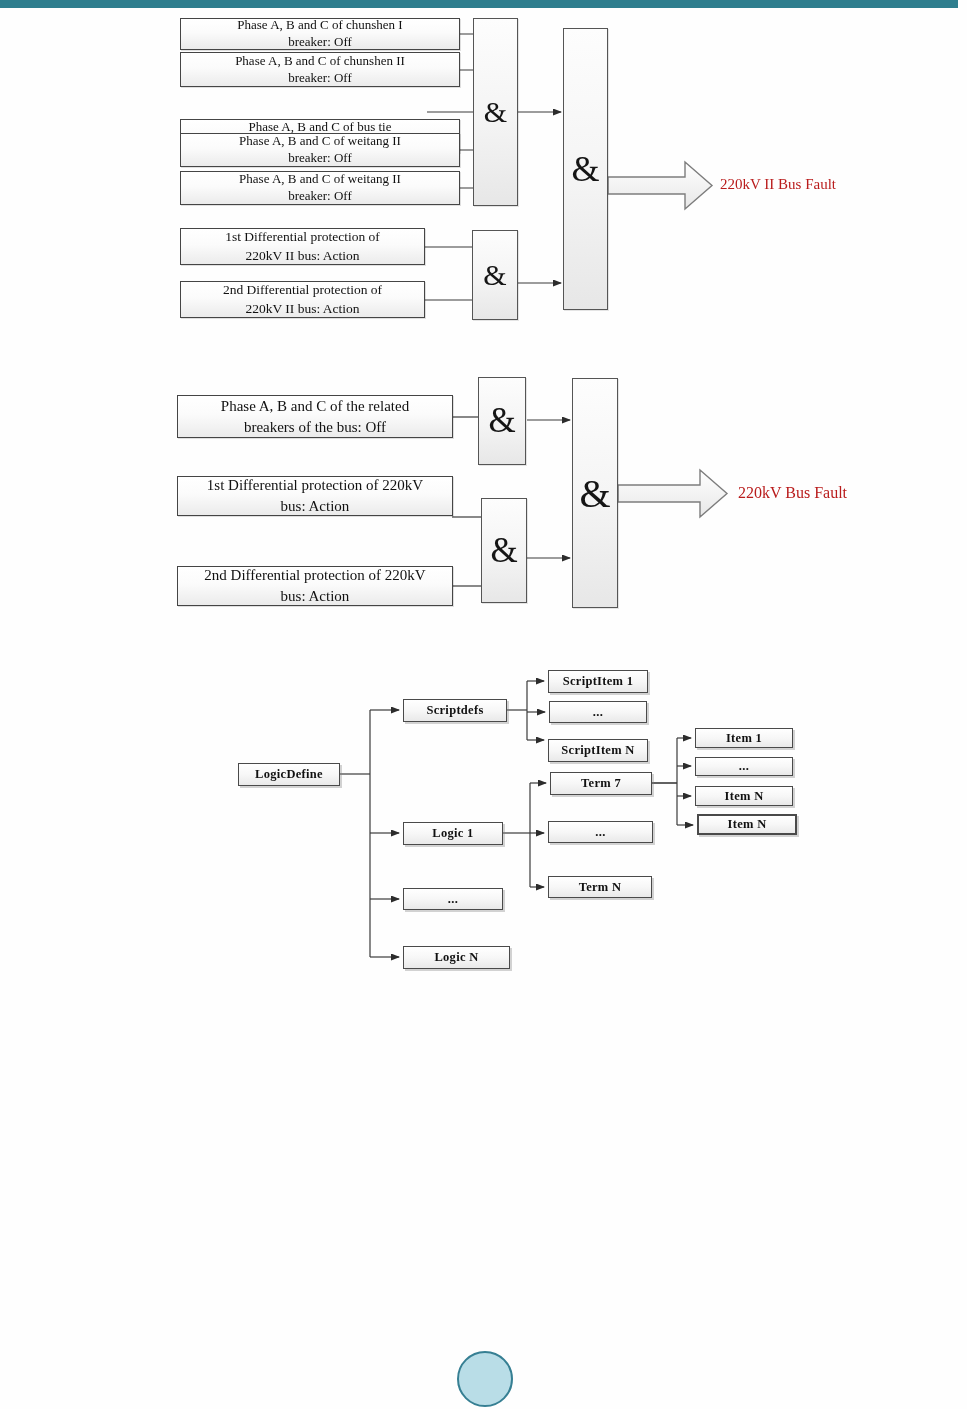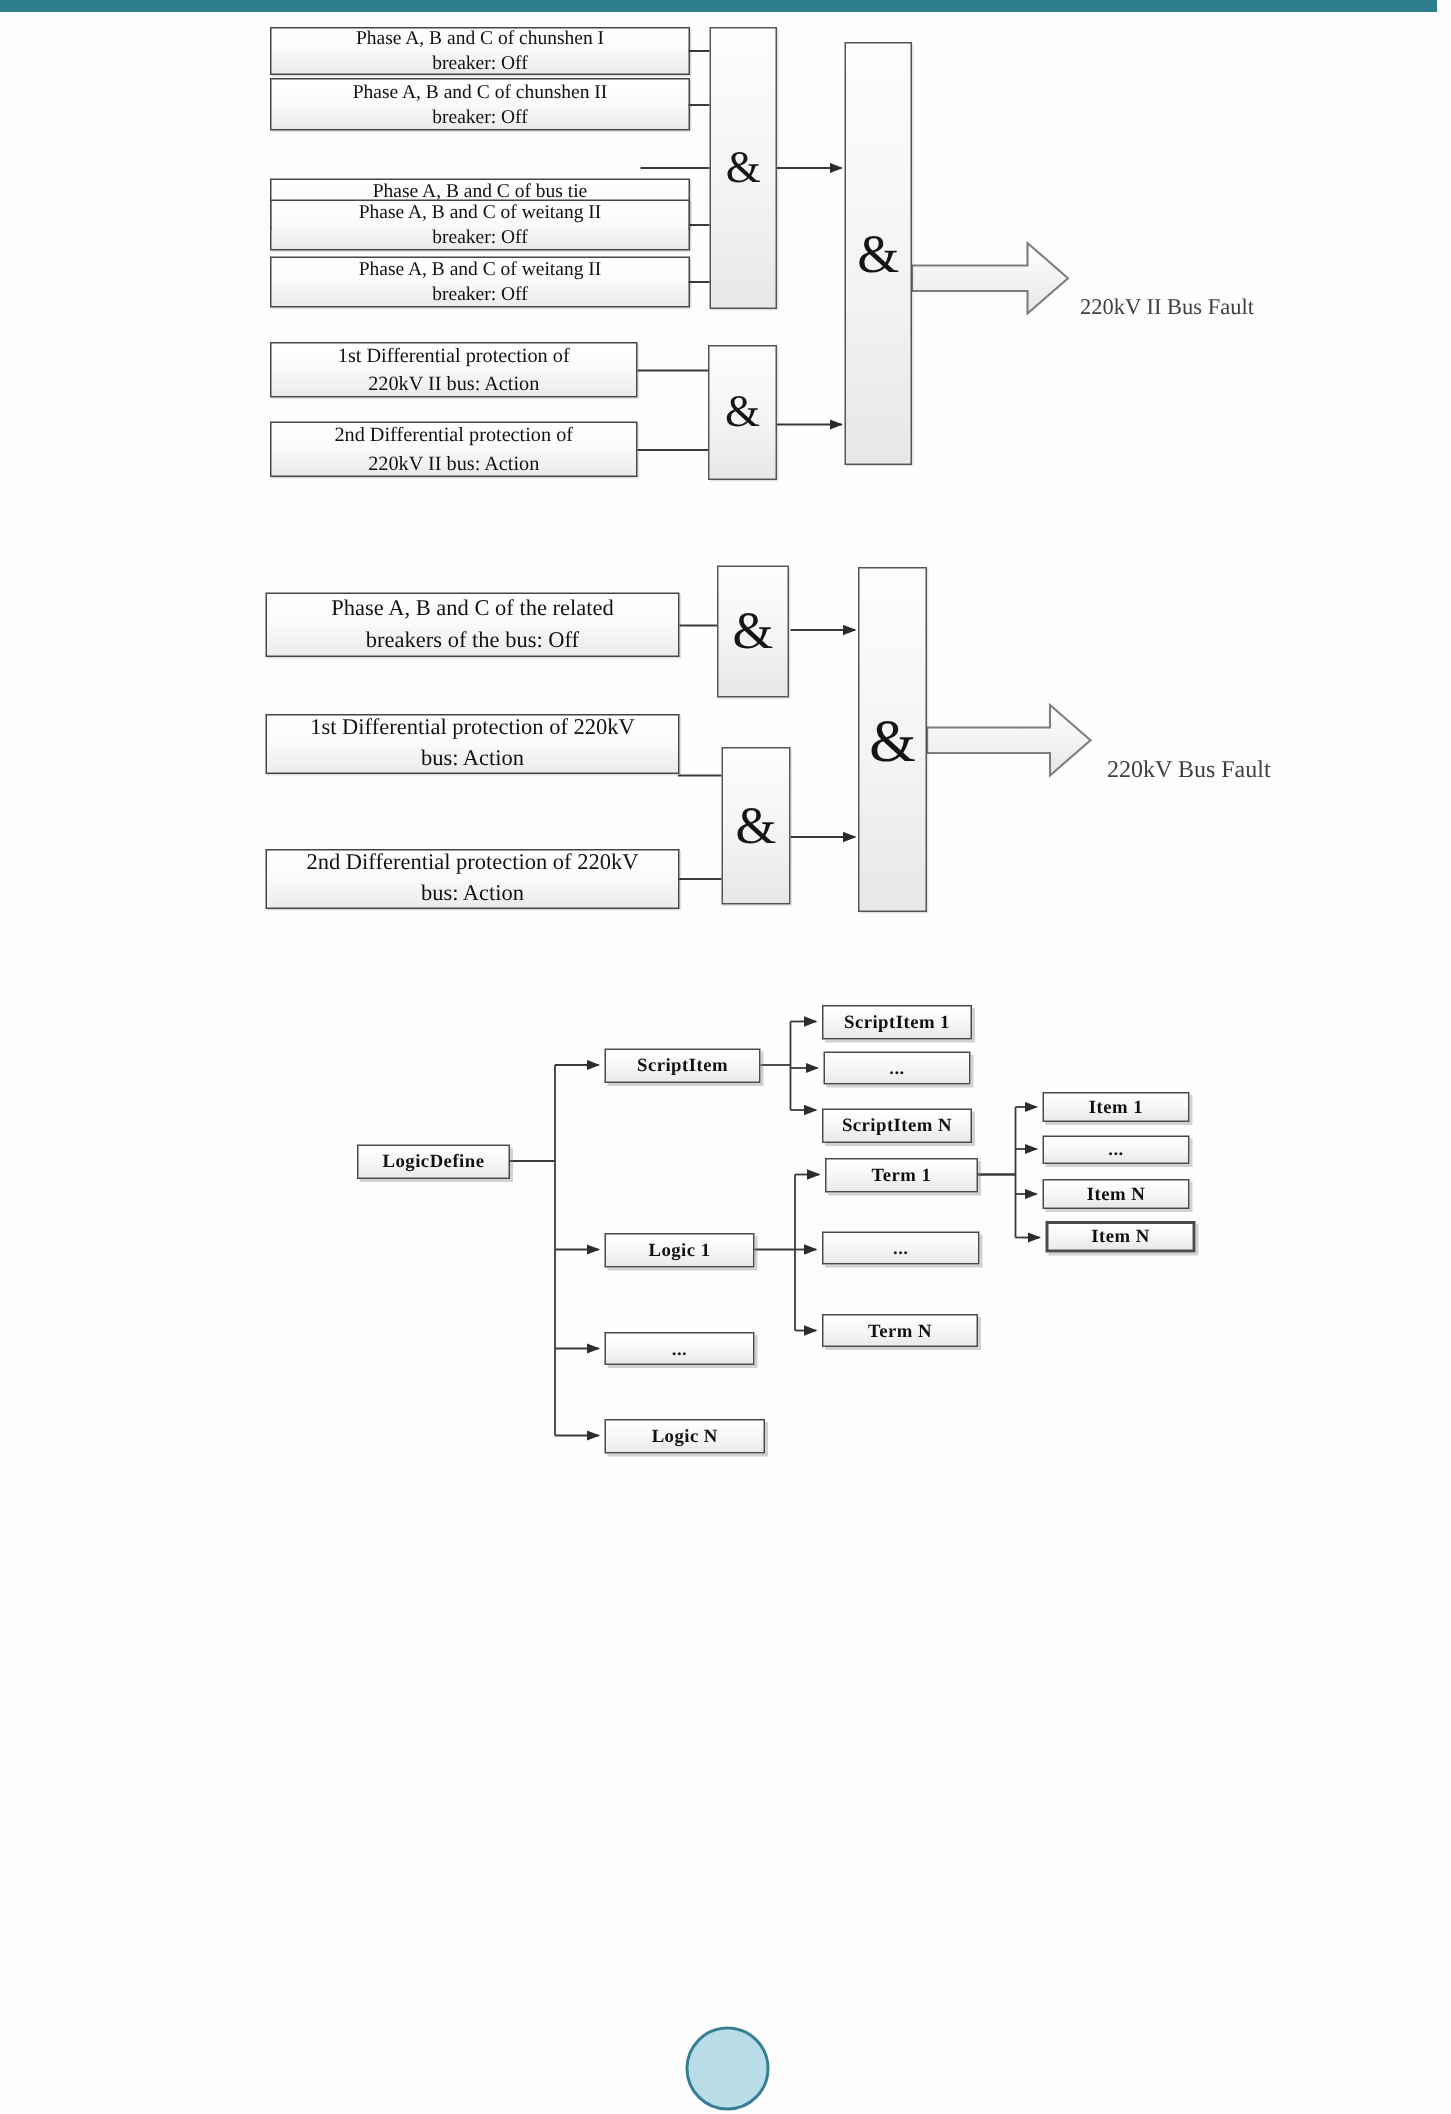--- a/index.html
+++ b/index.html
@@ -26,21 +26,21 @@
   
   .gate{
     position:absolute;box-sizing:border-box;
     border:1px solid #555;
     background:linear-gradient(to bottom,#fdfdfd 0%,#f4f4f4 55%,#e7e7e7 100%);
     display:flex;align-items:center;justify-content:center;
     box-shadow:1px 1px 0 rgba(0,0,0,0.10);
   }
   .gate span{font-family:"Liberation Serif","DejaVu Serif",serif;color:#151515;}
   
-  .outlabel{position:absolute;font-size:15px;white-space:nowrap;color:#404040;margin-top:21px;}
+  .outlabel{position:absolute;font-size:15px;white-space:nowrap;color:#b91c1c;}
   
   .tnode{
     position:absolute;box-sizing:border-box;
     border:1px solid #4a4a4a;
     background:linear-gradient(to bottom,#ffffff 0%,#f7f7f7 50%,#e9e9e9 100%);
     display:flex;align-items:center;justify-content:center;text-align:center;
     font-size:12.5px;font-weight:700;letter-spacing:0.3px;
     box-shadow:2px 2px 0 rgba(130,130,130,0.35);
   }
   .tnode.thick{border-width:2px;}
@@ -166,30 +166,30 @@
   <span style="font-size:35px;">&amp;</span>
 </div>
 <div class="gate" style="left:572px;top:378px;width:46px;height:230px;">
   <span style="font-size:40px;">&amp;</span>
 </div>
 
 <div class="outlabel" style="left:738px;top:484px;font-size:16px;">220kV Bus Fault</div>
 
 <div class="tnode" style="left:238px;top:763px;width:102px;height:23px;">LogicDefine</div>
 
-<div class="tnode" style="left:403px;top:699px;width:104px;height:23px;">ScriptItem</div>
+<div class="tnode" style="left:403px;top:699px;width:104px;height:23px;">Scriptdefs</div>
 <div class="tnode" style="left:403px;top:822px;width:100px;height:23px;">Logic 1</div>
 <div class="tnode" style="left:403px;top:888px;width:100px;height:22px;">...</div>
 <div class="tnode" style="left:403px;top:946px;width:107px;height:23px;">Logic N</div>
 
 <div class="tnode" style="left:548px;top:670px;width:100px;height:23px;">ScriptItem 1</div>
 <div class="tnode" style="left:549px;top:701px;width:98px;height:22px;">...</div>
 <div class="tnode" style="left:548px;top:739px;width:100px;height:23px;">ScriptItem N</div>
 
-<div class="tnode" style="left:550px;top:772px;width:102px;height:23px;">Term 1</div>
+<div class="tnode" style="left:550px;top:772px;width:102px;height:23px;">Term 7</div>
 <div class="tnode" style="left:548px;top:821px;width:105px;height:22px;">...</div>
 <div class="tnode" style="left:548px;top:876px;width:104px;height:22px;">Term N</div>
 
 <div class="tnode" style="left:695px;top:728px;width:98px;height:20px;">Item 1</div>
 <div class="tnode" style="left:695px;top:757px;width:98px;height:19px;">...</div>
 <div class="tnode" style="left:695px;top:786px;width:98px;height:20px;">Item N</div>
 <div class="tnode thick" style="left:697px;top:814px;width:100px;height:21px;">Item N</div>
 
 <div class="pagecircle"></div>
 

